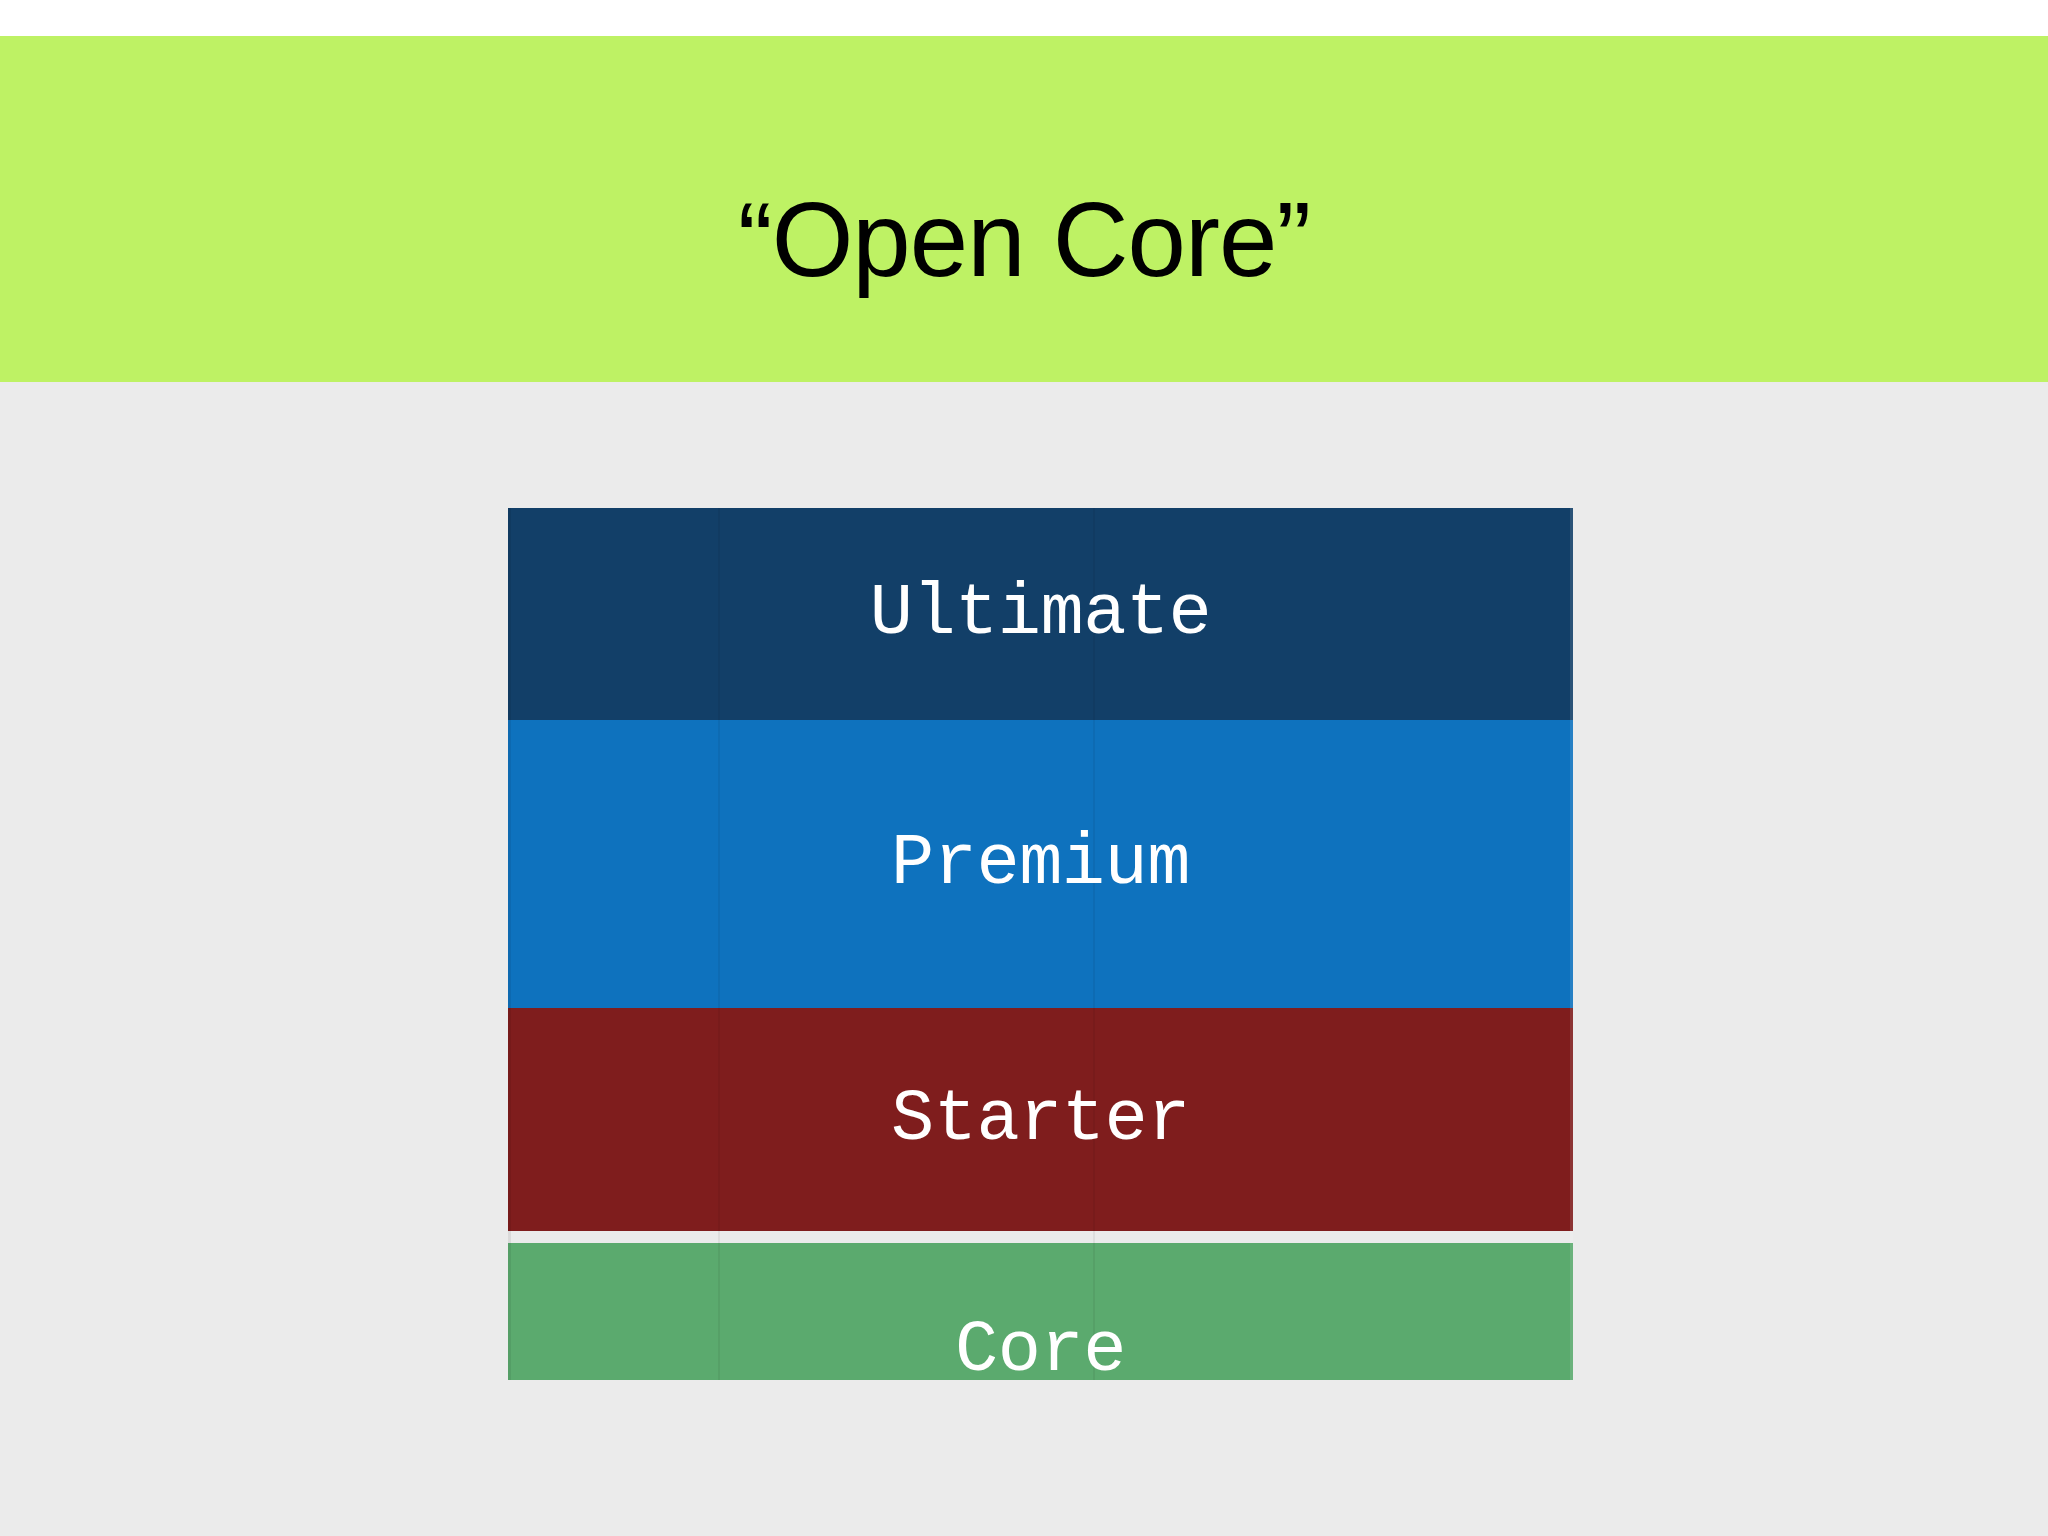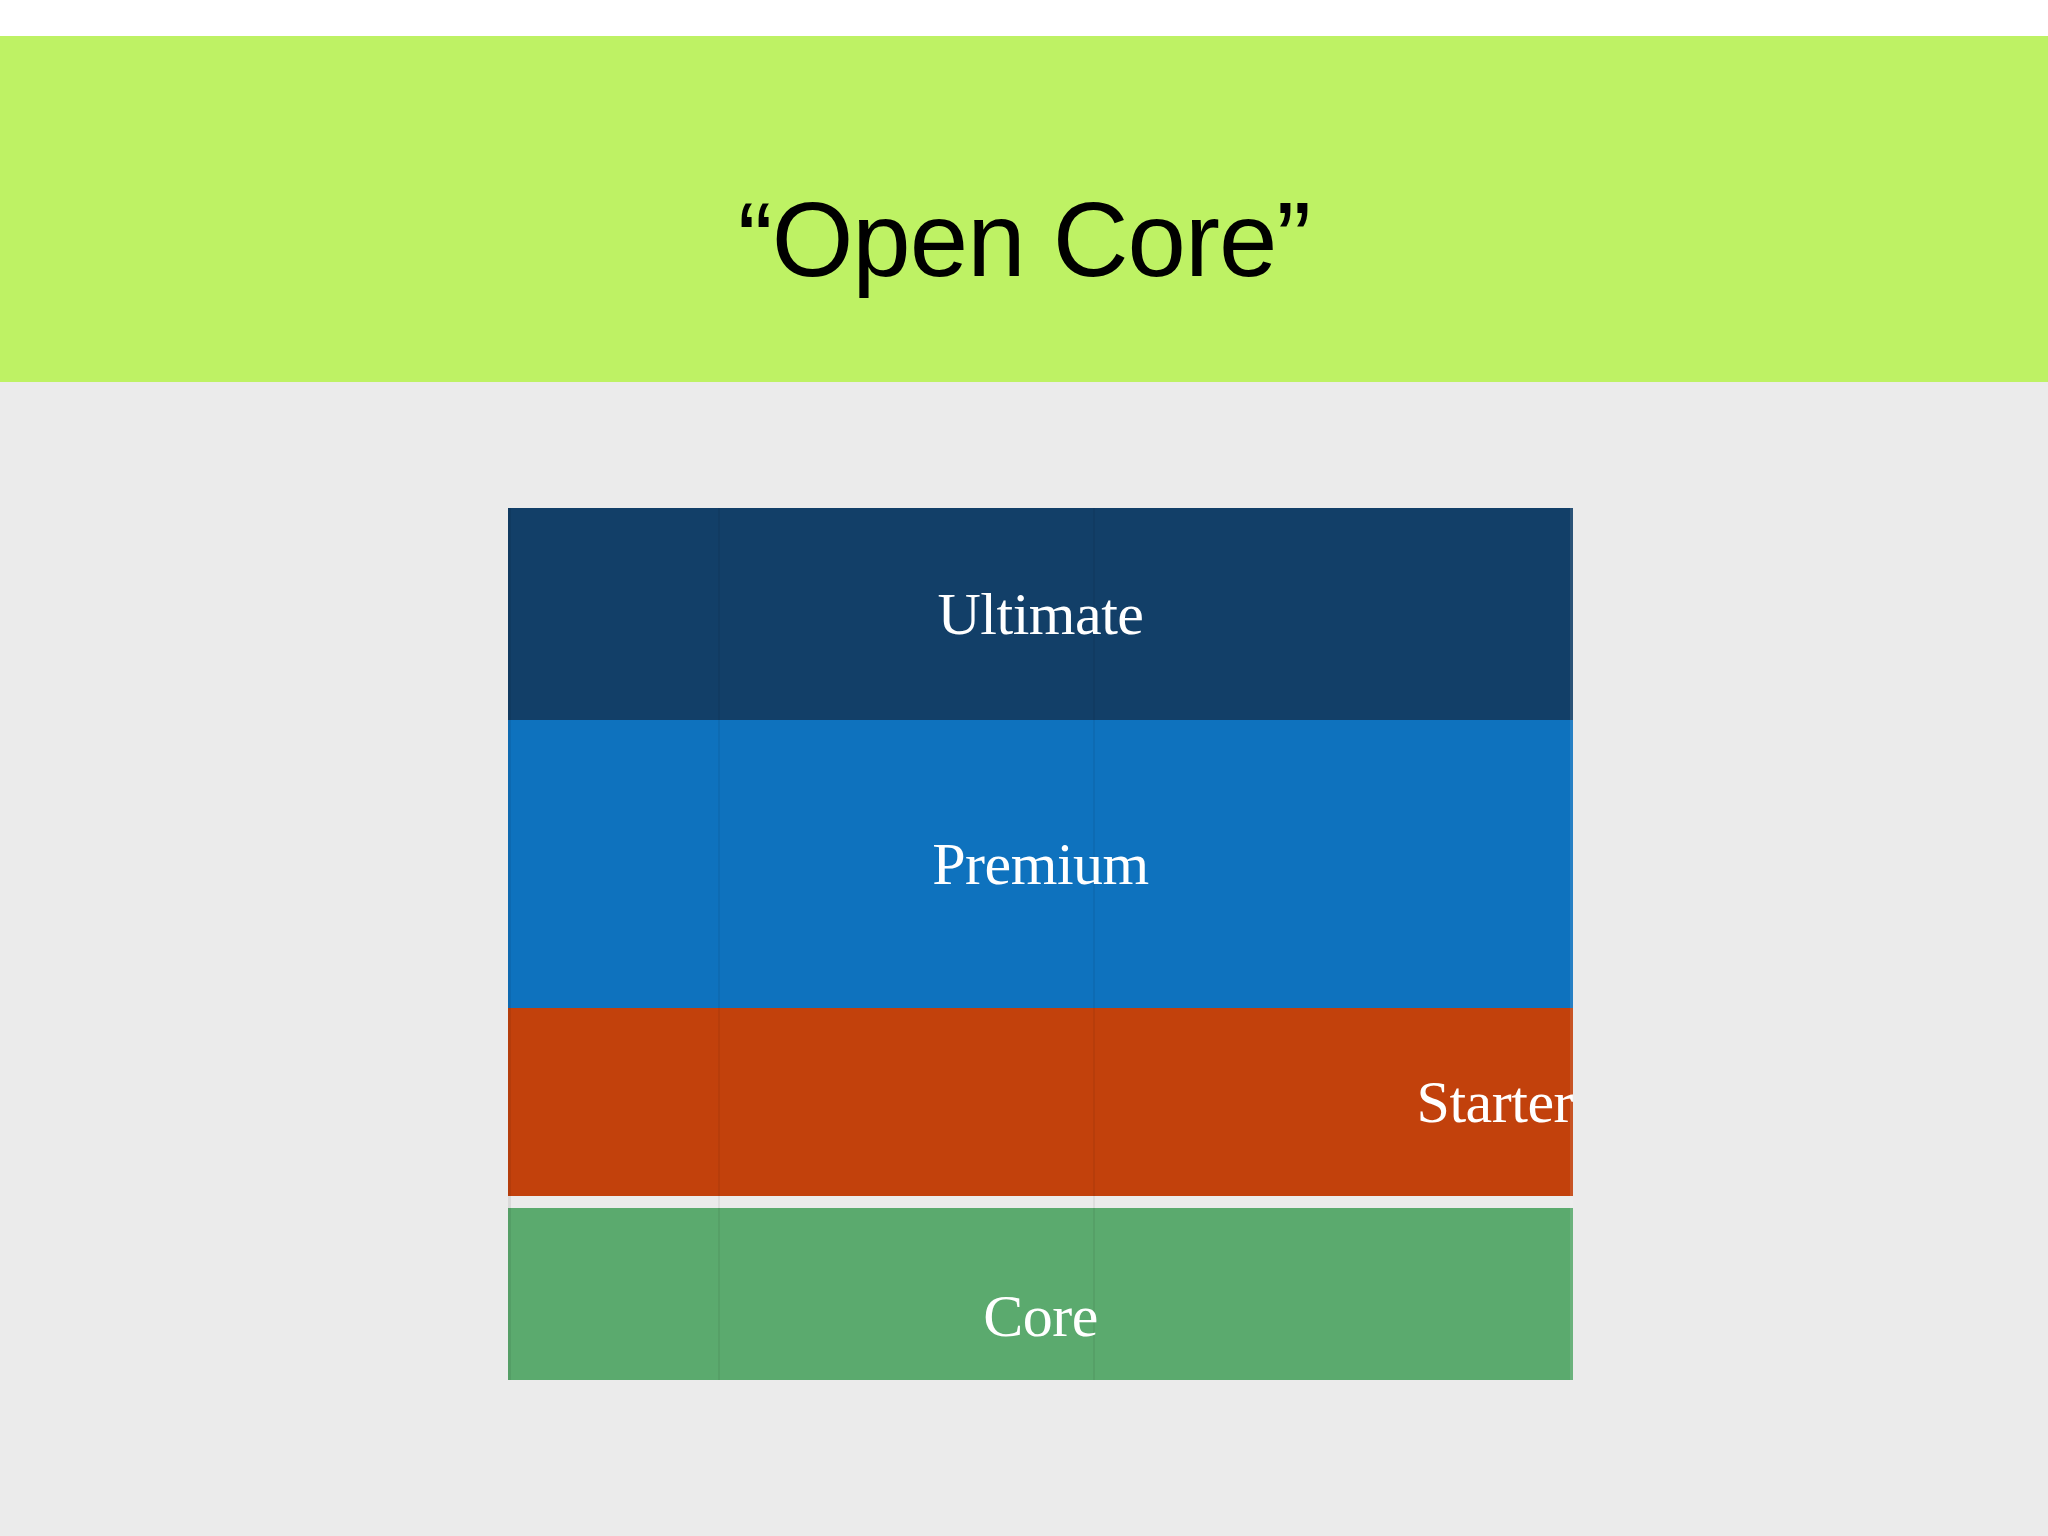--- a/index.html
+++ b/index.html
@@ -71,22 +71,22 @@
     display: flex;
     align-items: center;
     justify-content: center;
     box-sizing: border-box;
   }
 
   .tier-label {
     position: relative;
     z-index: 3;
     color: #ffffff;
-    font-family: Liberation Serif, serif;
-    font-size: 60px;
+    font-family: Liberation Mono, monospace;
+    font-size: 72px;
     font-weight: 400;
     line-height: 1;
     letter-spacing: -0.5px;
     white-space: nowrap;
     text-align: center;
   }
 
   
   .gridlines {
     position: absolute;
@@ -137,21 +137,21 @@
     <div class="tier-stack">
 
       <div class="tier-row" style="height: 212px; background: rgb(18, 63, 104);">
         <span class="tier-label" style="color: rgb(255, 255, 255);">Ultimate</span>
       </div>
 
       <div class="tier-row" style="height: 288px; background: rgb(14, 114, 190);">
         <span class="tier-label" style="color: rgb(255, 255, 255);">Premium</span>
       </div>
 
-      <div class="tier-row" style="height: 188px; background: #c2410c; justify-content: flex-end;">
+      <div class="tier-row" style="height: 223px; background: #7f1d1d;">
         <span class="tier-label" style="color: rgb(255, 255, 255);">Starter</span>
       </div>
 
       <div class="tier-row" style="height: 215px; background: rgb(91, 170, 110); margin-top: 12px;">
         <span class="tier-label" style="color: rgb(255, 255, 255);">Core</span>
       </div>
 
       <div class="gridlines">
         <div class="gridline g1"></div>
         <div class="gridline g2"></div>

